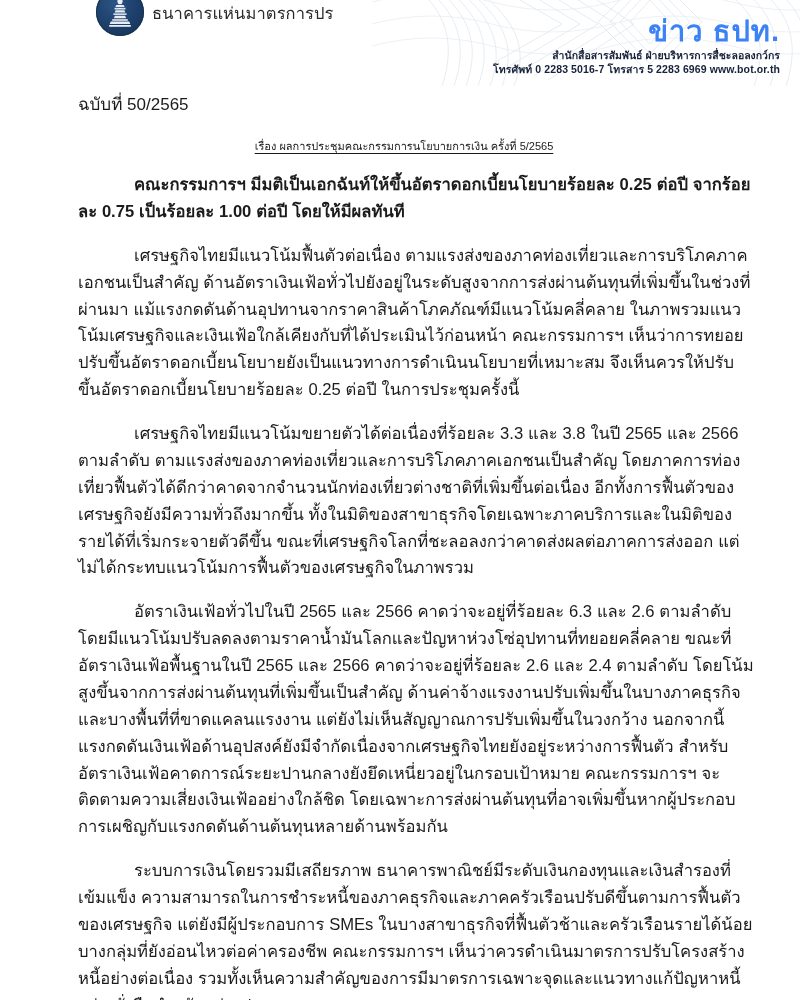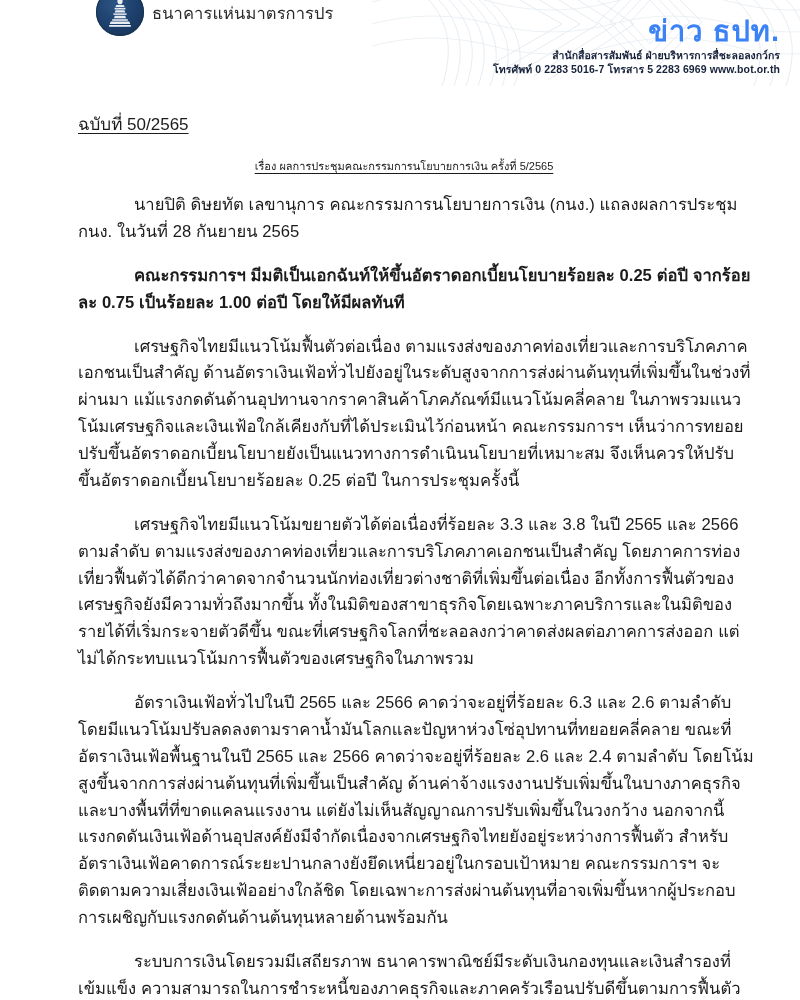--- a/index.html
+++ b/index.html
@@ -111,23 +111,22 @@
     position: absolute;
     left: 0;
     top: 86px;
     width: 800px;
     padding: 0 44px 0 78px;
     box-sizing: border-box;
   }
 
   .issue-no {
     font-size: 17px;
-    margin-top: 24px;
+    margin-top: 4px;
     display: inline-block;
-    text-decoration: underline;
     text-underline-offset: 3px;
   }
 
   .doc-title {
     text-align: center;
     font-size: 11px;
     margin-top: 20px;
     margin-bottom: 0;
     padding-right: 26px;
   }
@@ -264,21 +263,20 @@
   </div>
 
   <div class="content">
 
     <div class="issue-no">ฉบับที่ 50/2565</div>
 
     <div class="doc-title">
       <span>เรื่อง ผลการประชุมคณะกรรมการนโยบายการเงิน ครั้งที่ 5/2565</span>
     </div>
 
-    <p class="para">นายปิติ ดิษยทัต เลขานุการ คณะกรรมการนโยบายการเงิน (กนง.) แถลงผลการประชุม กนง. ในวันที่ 28 กันยายน 2565</p>
 
     <p class="para bold">คณะกรรมการฯ มีมติเป็นเอกฉันท์ให้ขึ้นอัตราดอกเบี้ยนโยบายร้อยละ 0.25 ต่อปี จากร้อยละ 0.75 เป็นร้อยละ 1.00 ต่อปี โดยให้มีผลทันที</p>
 
     <p class="para">เศรษฐกิจไทยมีแนวโน้มฟื้นตัวต่อเนื่อง ตามแรงส่งของภาคท่องเที่ยวและการบริโภคภาคเอกชนเป็นสำคัญ ด้านอัตราเงินเฟ้อทั่วไปยังอยู่ในระดับสูงจากการส่งผ่านต้นทุนที่เพิ่มขึ้นในช่วงที่ผ่านมา แม้แรงกดดันด้านอุปทานจากราคาสินค้าโภคภัณฑ์มีแนวโน้มคลี่คลาย ในภาพรวมแนวโน้มเศรษฐกิจและเงินเฟ้อใกล้เคียงกับที่ได้ประเมินไว้ก่อนหน้า คณะกรรมการฯ เห็นว่าการทยอยปรับขึ้นอัตราดอกเบี้ยนโยบายยังเป็นแนวทางการดำเนินนโยบายที่เหมาะสม จึงเห็นควรให้ปรับขึ้นอัตราดอกเบี้ยนโยบายร้อยละ 0.25 ต่อปี ในการประชุมครั้งนี้</p>
 
     <p class="para">เศรษฐกิจไทยมีแนวโน้มขยายตัวได้ต่อเนื่องที่ร้อยละ 3.3 และ 3.8 ในปี 2565 และ 2566 ตามลำดับ ตามแรงส่งของภาคท่องเที่ยวและการบริโภคภาคเอกชนเป็นสำคัญ โดยภาคการท่องเที่ยวฟื้นตัวได้ดีกว่าคาดจากจำนวนนักท่องเที่ยวต่างชาติที่เพิ่มขึ้นต่อเนื่อง อีกทั้งการฟื้นตัวของเศรษฐกิจยังมีความทั่วถึงมากขึ้น ทั้งในมิติของสาขาธุรกิจโดยเฉพาะภาคบริการและในมิติของรายได้ที่เริ่มกระจายตัวดีขึ้น ขณะที่เศรษฐกิจโลกที่ชะลอลงกว่าคาดส่งผลต่อภาคการส่งออก แต่ไม่ได้กระทบแนวโน้มการฟื้นตัวของเศรษฐกิจในภาพรวม</p>
 
     <p class="para">อัตราเงินเฟ้อทั่วไปในปี 2565 และ 2566 คาดว่าจะอยู่ที่ร้อยละ 6.3 และ 2.6 ตามลำดับ โดยมีแนวโน้มปรับลดลงตามราคาน้ำมันโลกและปัญหาห่วงโซ่อุปทานที่ทยอยคลี่คลาย ขณะที่อัตราเงินเฟ้อพื้นฐานในปี 2565 และ 2566 คาดว่าจะอยู่ที่ร้อยละ 2.6 และ 2.4 ตามลำดับ โดยโน้มสูงขึ้นจากการส่งผ่านต้นทุนที่เพิ่มขึ้นเป็นสำคัญ ด้านค่าจ้างแรงงานปรับเพิ่มขึ้นในบางภาคธุรกิจและบางพื้นที่ที่ขาดแคลนแรงงาน แต่ยังไม่เห็นสัญญาณการปรับเพิ่มขึ้นในวงกว้าง นอกจากนี้ แรงกดดันเงินเฟ้อด้านอุปสงค์ยังมีจำกัดเนื่องจากเศรษฐกิจไทยยังอยู่ระหว่างการฟื้นตัว สำหรับอัตราเงินเฟ้อคาดการณ์ระยะปานกลางยังยึดเหนี่ยวอยู่ในกรอบเป้าหมาย คณะกรรมการฯ จะติดตามความเสี่ยงเงินเฟ้ออย่างใกล้ชิด โดยเฉพาะการส่งผ่านต้นทุนที่อาจเพิ่มขึ้นหากผู้ประกอบการเผชิญกับแรงกดดันด้านต้นทุนหลายด้านพร้อมกัน</p>
 
     <p class="para">ระบบการเงินโดยรวมมีเสถียรภาพ ธนาคารพาณิชย์มีระดับเงินกองทุนและเงินสำรองที่เข้มแข็ง ความสามารถในการชำระหนี้ของภาคธุรกิจและภาคครัวเรือนปรับดีขึ้นตามการฟื้นตัวของเศรษฐกิจ แต่ยังมีผู้ประกอบการ SMEs ในบางสาขาธุรกิจที่ฟื้นตัวช้าและครัวเรือนรายได้น้อยบางกลุ่มที่ยังอ่อนไหวต่อค่าครองชีพ คณะกรรมการฯ เห็นว่าควรดำเนินมาตรการปรับโครงสร้างหนี้อย่างต่อเนื่อง รวมทั้งเห็นความสำคัญของการมีมาตรการเฉพาะจุดและแนวทางแก้ปัญหาหนี้อย่างยั่งยืนสำหรับกลุ่มเปราะบาง</p>

